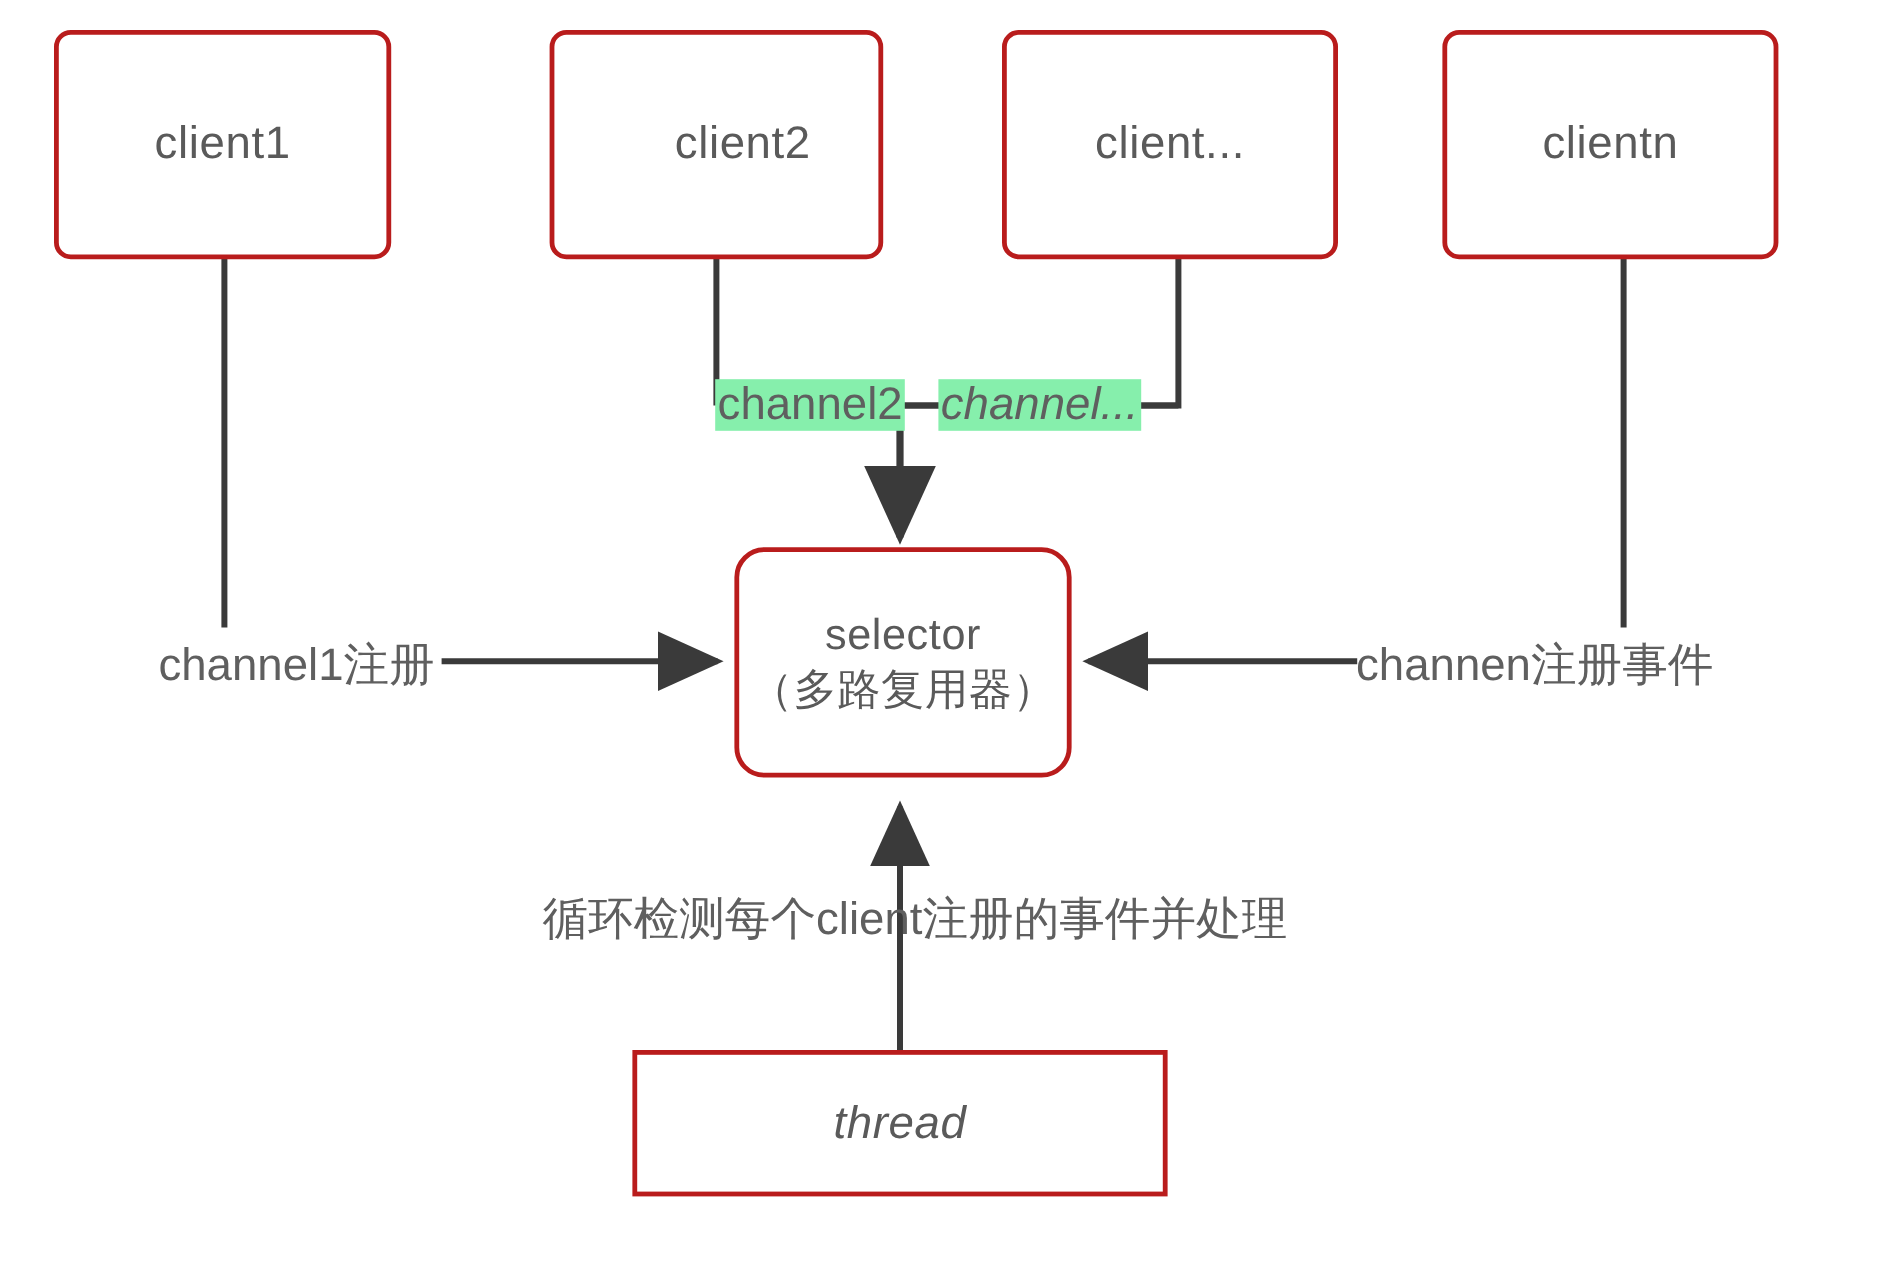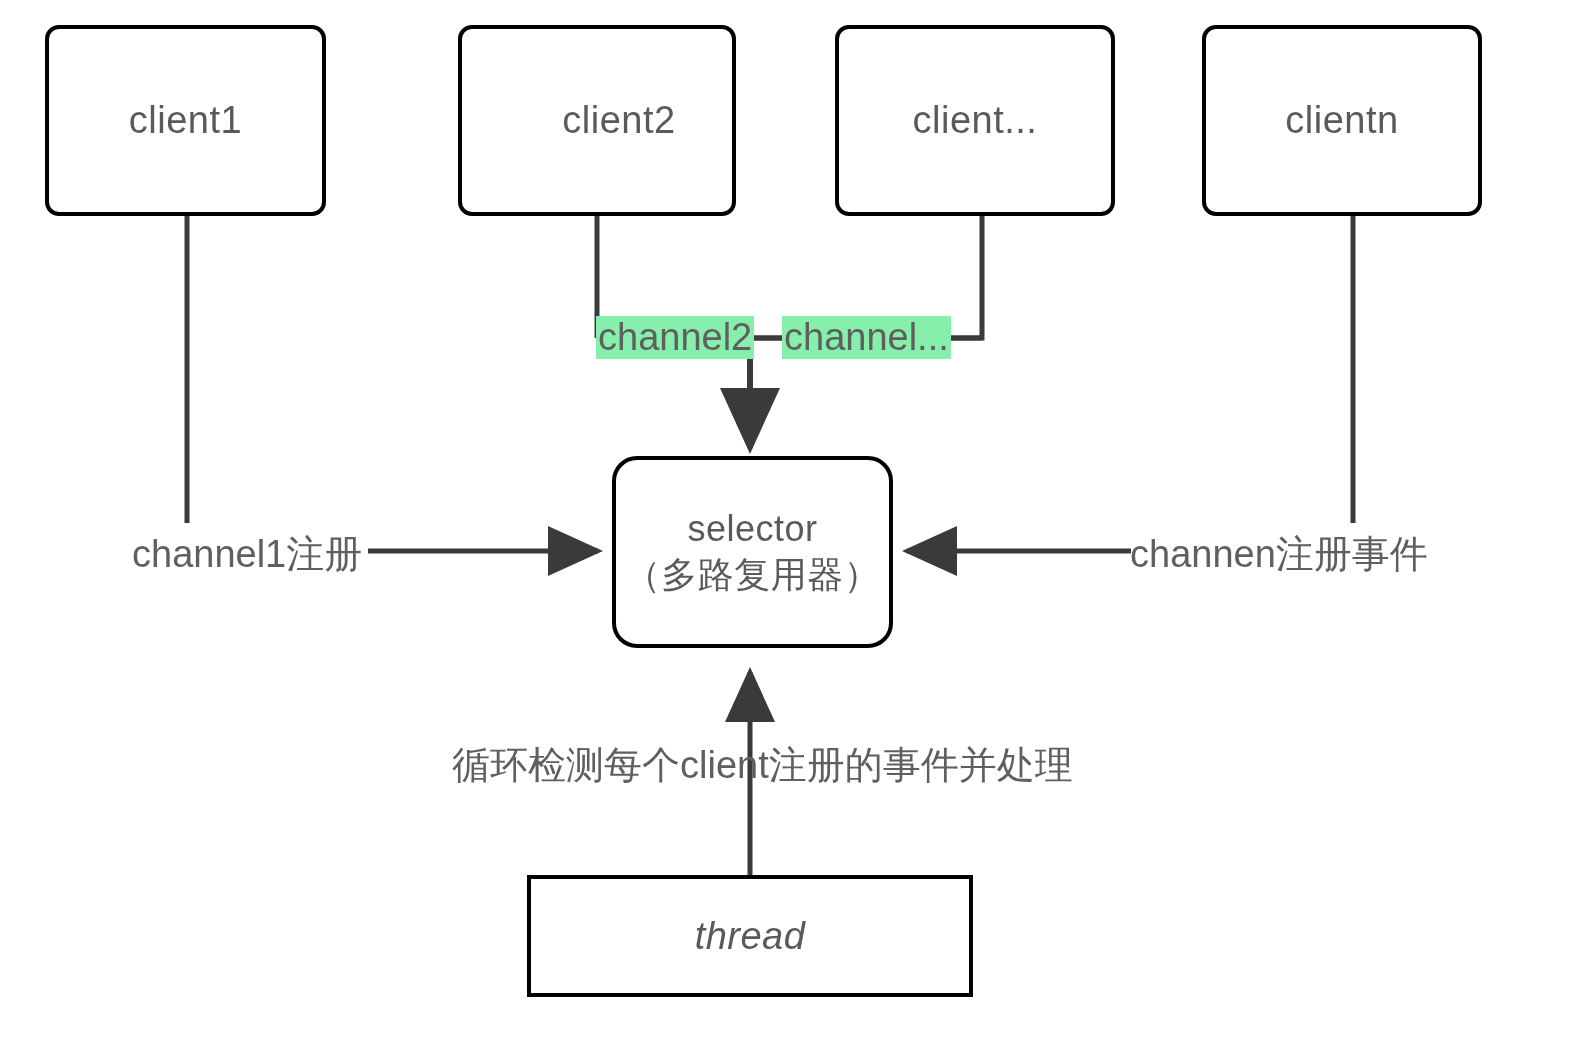--- a/index.html
+++ b/index.html
@@ -20,21 +20,21 @@
     position: absolute;
     left: 0;
     top: 0;
     width: 1582px;
     height: 1060px;
   }
   .node {
     position: absolute;
     box-sizing: border-box;
     background: #ffffff;
-    border: 4px solid #000000;
+    border: 4px solid #b91c1c;
     display: flex;
     align-items: center;
     justify-content: center;
     text-align: center;
     color: #555555;
     z-index: 3;
   }
   .node.rounded { border-radius: 14px; }
   .node.square  { border-radius: 0; border-width: 4px; }
   .node-label {
@@ -127,21 +127,21 @@
   </div>
 
   <div class="edge-label" style="left:132px; top:529px;text-align:right;">
     <span>channel1注册</span>
   </div>
 
   <div class="edge-label boxed" style="left:596px; top:316px;">
     <span>channel2</span>
   </div>
 
-  <div class="edge-label boxed" style="left:782px; top:316px;">
+  <div class="edge-label boxed" style="left:782px; top:316px;font-style:italic;">
     <span>channel...</span>
   </div>
 
   <div class="edge-label" style="left:452px; top:740px;">
     <span>循环检测每个client注册的事件并处理</span>
   </div>
 
   <div class="edge-label" style="left:1130px; top:529px;">
     <span>channen注册事件</span>
   </div>

